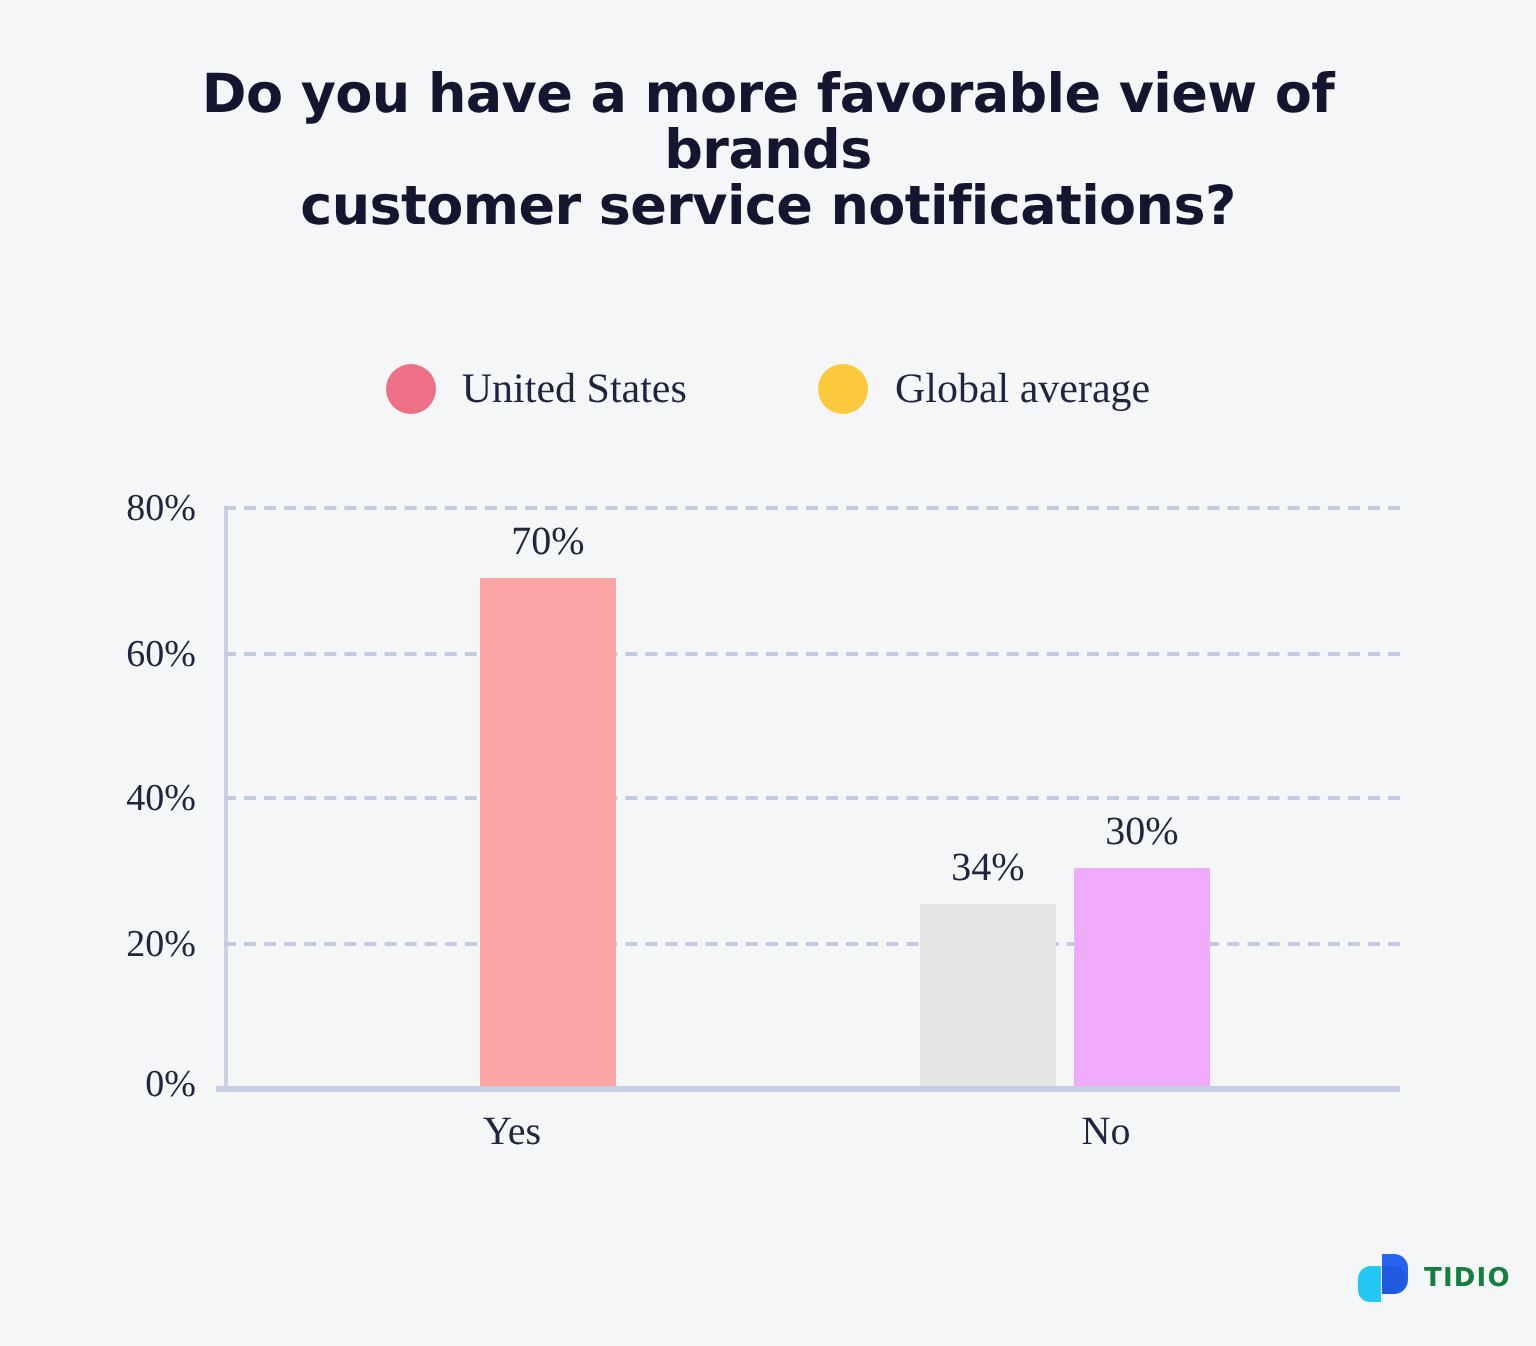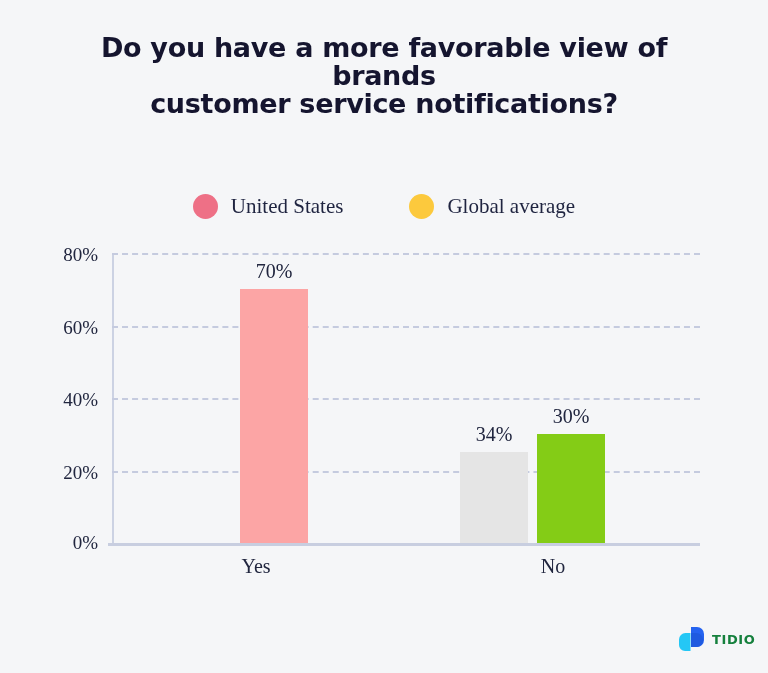--- a/index.html
+++ b/index.html
@@ -32,21 +32,21 @@
     font-weight: bold;
     font-size: 27px;
     line-height: 28px;
     letter-spacing: -0.3px;
   }
 
   
   .legend {
     position: absolute;
     left: 0;
-    top: 194px;
+    top: 182px;
     width: 768px;
     display: flex;
     justify-content: center;
     align-items: center;
     gap: 66px;
     text-align: right;
   }
   .legend-item {
     display: flex;
     align-items: center;
@@ -194,21 +194,21 @@
     <div class="gridline" style="top:290px;border-top:none">
       <span class="ytick">0%</span>
     </div>
 
     <div class="bar" style="left:128px;width:68px;height:253.75px;background:#fca5a5">
       <span class="bar-value">70%</span>
     </div>
     <div class="bar" style="left:348px;width:68px;height:91px;background:#e5e5e5">
       <span class="bar-value">34%</span>
     </div>
-    <div class="bar" style="left:425px;width:68px;height:108.75px;background:#84cc16">
+    <div class="bar" style="left:425px;width:68px;height:108.75px;background:#f0abfc">
       <span class="bar-value">30%</span>
     </div>
 
     <div class="cat-label" style="left:144px">Yes</div>
     <div class="cat-label" style="left:441px">No</div>
   </div>
 
   <div class="logo">
     <svg class="logo-mark" viewBox="0 0 28 28">
       <path d="M14 2 H20 A7 7 0 0 1 27 9 V15 A7 7 0 0 1 20 22 H14 Z" fill="#2563f0"></path>

